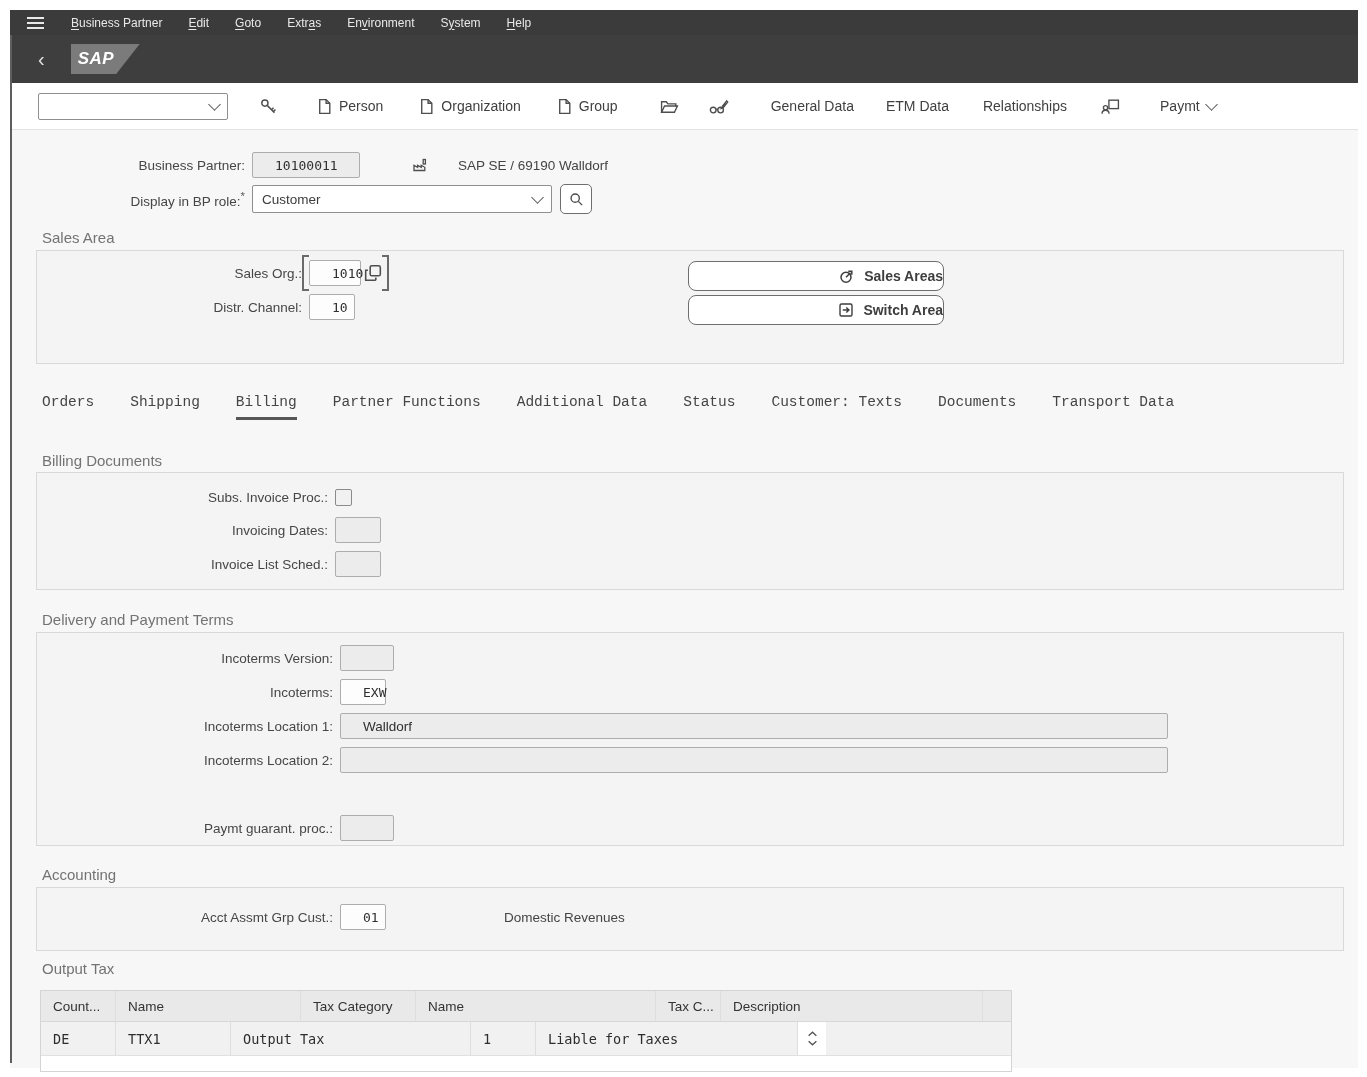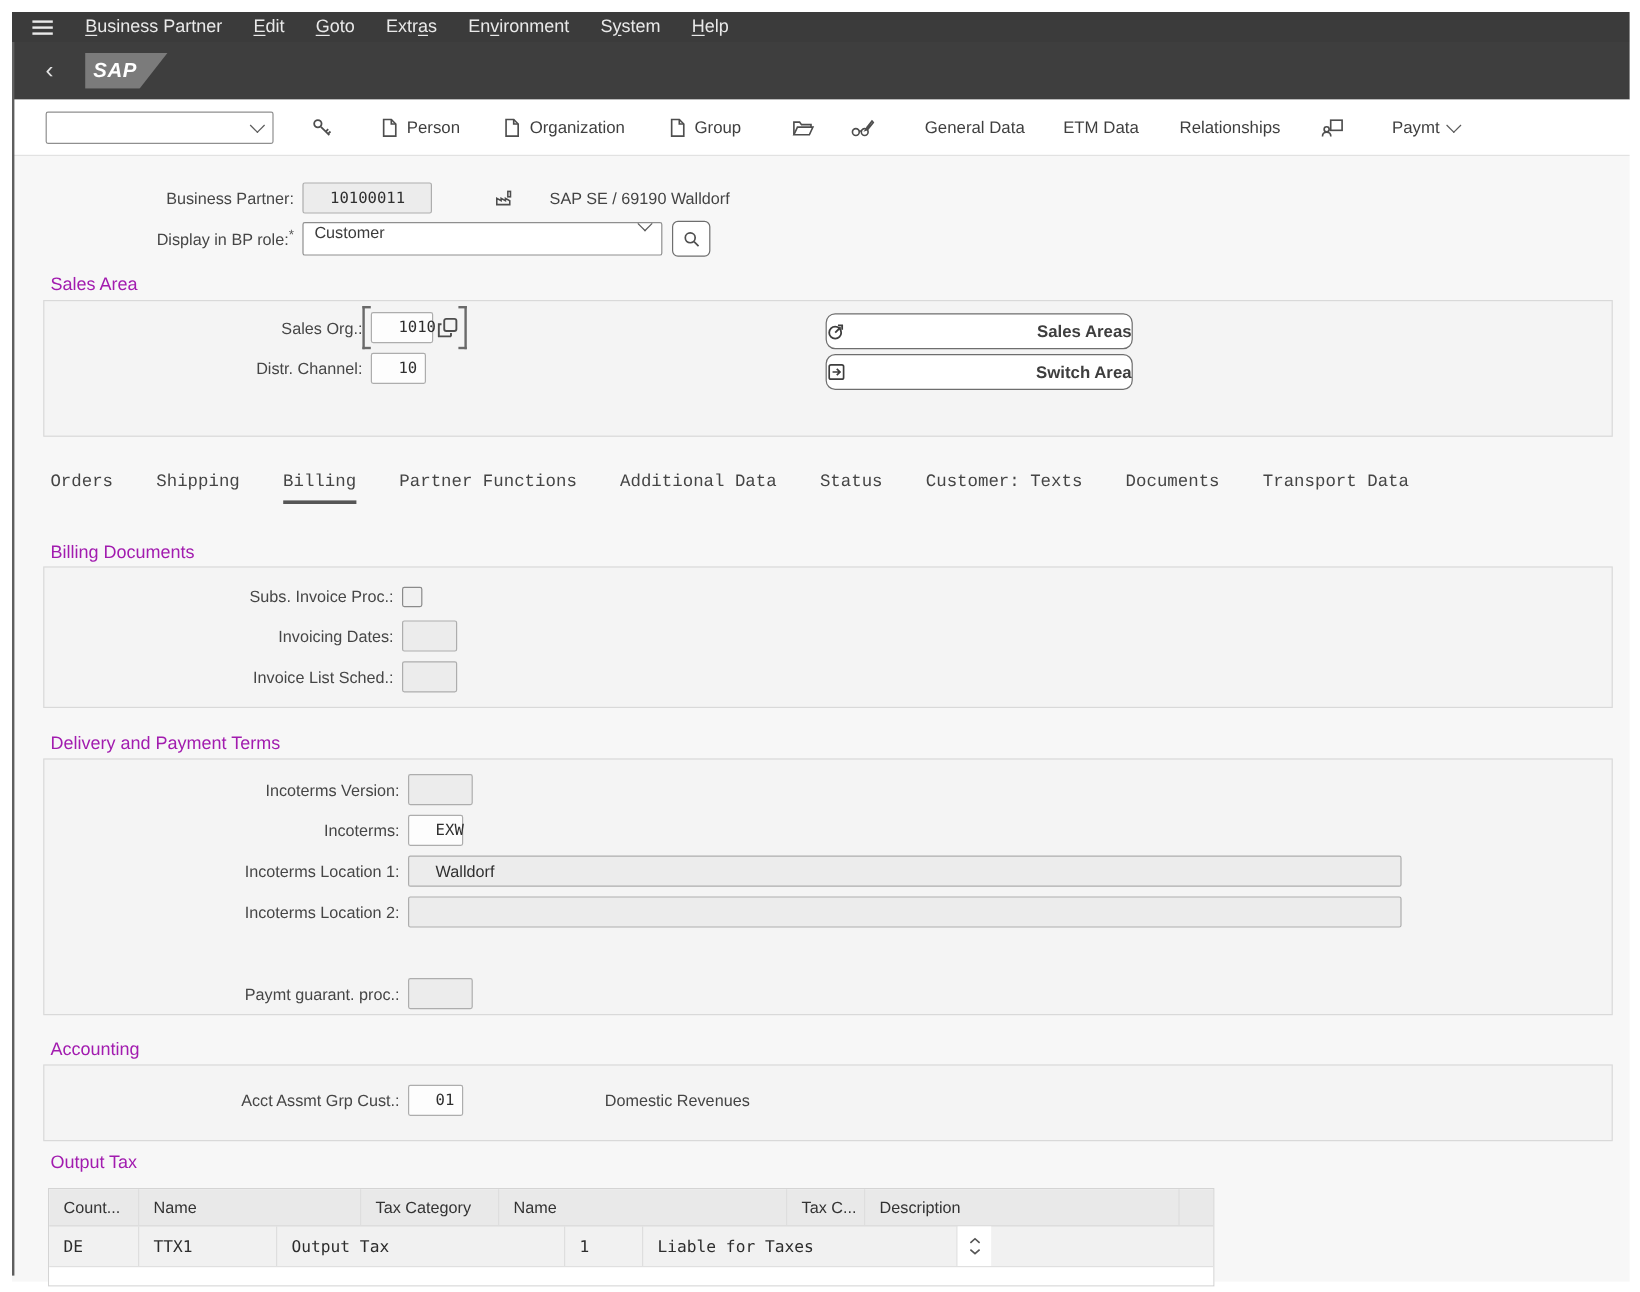--- a/index.html
+++ b/index.html
@@ -1,20 +1,20 @@
 <!DOCTYPE html>
 <html><head>
 <meta charset="utf-8">
 <style>
   html,body{margin:0;padding:0;background:#fff;}
   .page{position:relative;width:1367px;height:1077px;background:#fff;overflow:hidden;
         font-family:"Liberation Sans",sans-serif;color:#3c3c3c;font-size:13.5px;}
   .abs{position:absolute;}
   
-  .menubar{left:10px;top:10px;width:1348px;height:25px;background:#3b3b3b;display:flex;align-items:center;color:#e9e9e9;font-size:15px;}
+  .menubar{left:10px;top:10px;width:1348px;height:25px;background:#3b3b3b;display:flex;align-items:center;color:#e9e9e9;font-size:12px;}
   .menubar .mitem{padding:0 13px;cursor:default;}
   .menubar u{text-decoration:underline;text-underline-offset:2px;}
   .hamburger{width:17px;height:12px;margin-left:17px;display:flex;flex-direction:column;justify-content:space-between;}
   .hamburger span{display:block;height:2px;background:#e9e9e9;}
   .headerbar{left:10px;top:35px;width:1348px;height:48px;background:#3e3e3e;display:flex;align-items:center;}
   .backchev{margin-left:28px;color:#e3e3e3;font-size:20px;line-height:1;}
   .saplogo{margin-left:26px;width:62px;height:30px;background:#7b7b7b;
            clip-path:polygon(0 0,100% 0,66% 100%,0 100%);
            display:flex;align-items:center;color:#fff;font-weight:700;font-style:italic;
            font-size:17px;padding-left:7px;letter-spacing:.5px;}
@@ -28,28 +28,28 @@
   .combo .chev{margin-left:auto;}
   
   .content{left:10px;top:130px;width:1348px;height:938px;background:#f7f7f7;}
   .leftline{left:10px;top:35px;width:2px;height:1028px;background:#5e5e5e;}
   .frow{position:absolute;display:flex;align-items:center;height:28px;}
   .flabel{text-align:right;padding-right:7px;color:#464646;white-space:nowrap;}
   .inp{height:26px;border:1px solid #adadad;border-radius:2px;background:#fdfdfd;display:flex;align-items:center;
        padding:0 22px;box-sizing:border-box;font-family:"DejaVu Sans Mono",monospace;font-size:13px;color:#2f2f2f;}
   .inp.gray{background:#ececec;}
   .inp.prop{font-family:"Liberation Sans",sans-serif;font-size:13.5px;}
-  .selbox{height:28px;border:1px solid #8f8f8f;border-radius:2px;background:#fff;display:flex;
+  .selbox{height:28px;border:1px solid #8f8f8f;border-radius:2px;background:#fff;display:flex;align-items:center;
           padding:0 9px;box-sizing:border-box;}
   .iconbtn{width:32px;height:30px;border:1.5px solid #6e6e6e;border-radius:5px;background:#fff;
            display:flex;align-items:center;justify-content:center;box-sizing:border-box;}
-  .sectitle{position:absolute;font-size:15px;color:#a21caf;text-align:right;}
+  .sectitle{position:absolute;font-size:15px;color:#737373;text-align:right;}
   .secbox{position:absolute;left:36px;width:1308px;background:#f4f4f4;border:1px solid #d9d9d9;box-sizing:border-box;}
   .sapbtn{position:absolute;width:254px;height:28px;border:1.5px solid #6e6e6e;border-radius:8px;background:#fff;
-          display:flex;align-items:center;justify-content:space-between;gap:9px;font-weight:600;color:#3e3e3e;font-size:14px;}
+          display:flex;align-items:center;justify-content:flex-end;gap:9px;font-weight:600;color:#3e3e3e;font-size:14px;}
   .fbr{position:relative;display:inline-flex;align-items:center;}
   .fbr::before,.fbr::after{content:"";position:absolute;top:-5px;bottom:-5px;width:5px;border:2px solid #6a6a6a;}
   .fbr::before{left:-7px;border-right:none;}
   .fbr::after{right:-7px;border-left:none;}
   .tabs{position:absolute;left:42px;top:394px;display:flex;gap:36px;font-size:14.5px;color:#454545;font-family:Liberation Mono, monospace;}
   .tab{padding-bottom:7px;white-space:nowrap;}
   .tab.active{border-bottom:3px solid #565656;}
   .checkbox{width:15px;height:15px;border:1px solid #8a8a8a;border-radius:2px;background:#f1f1f1;}
   
   .ttable{position:absolute;left:40px;top:990px;width:972px;border:1px solid #d4d4d4;box-sizing:border-box;background:#fff;}

